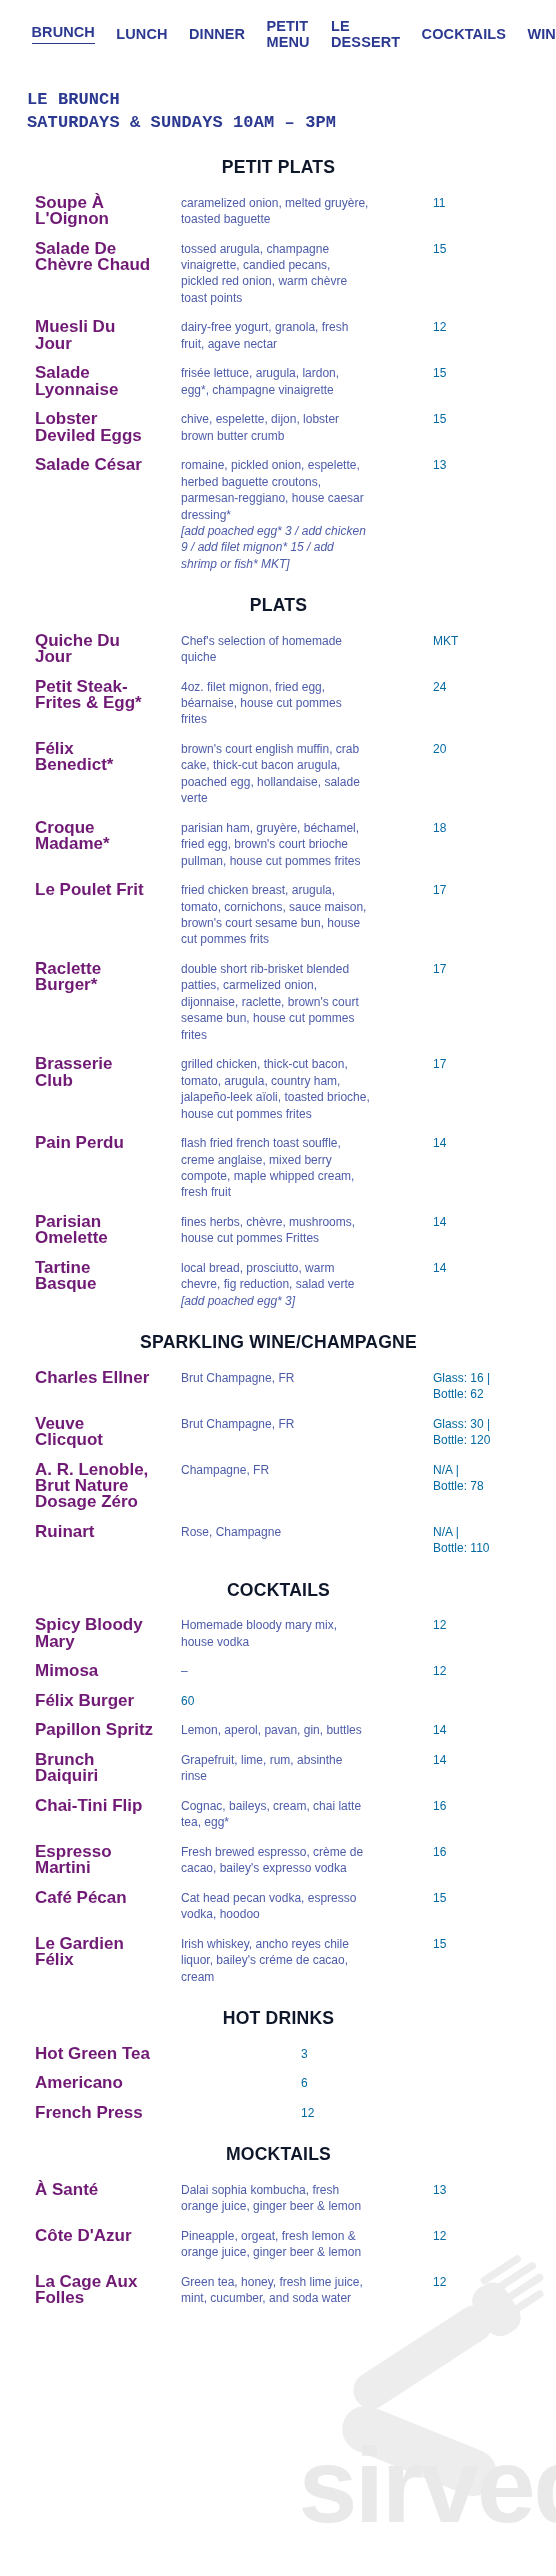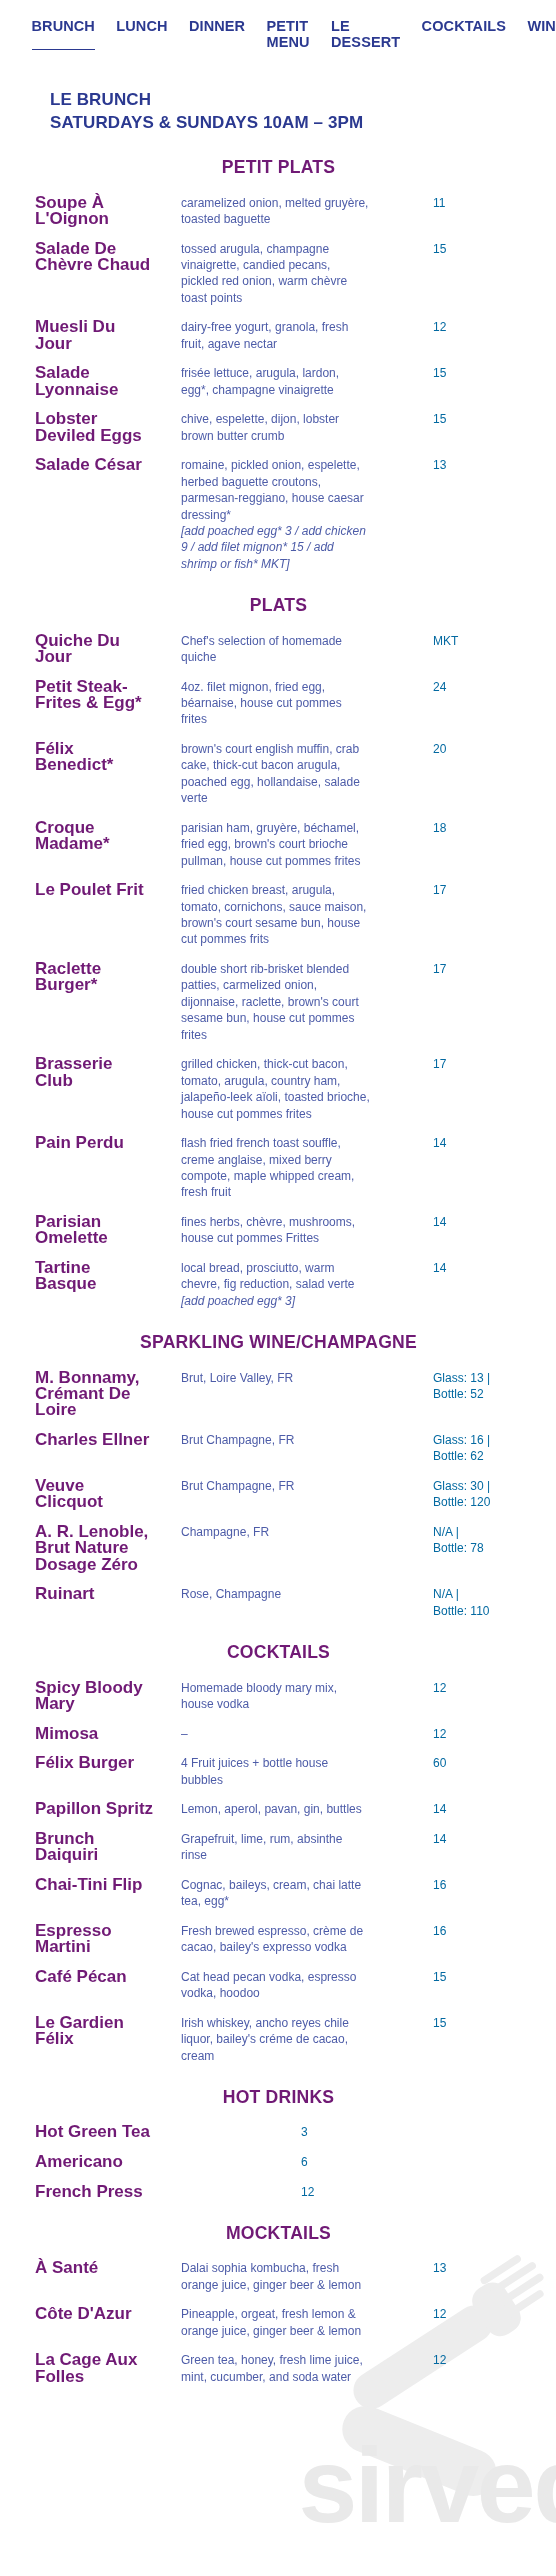--- a/index.html
+++ b/index.html
@@ -3,35 +3,35 @@
 <meta charset="utf-8">
 <style>
   html,body{margin:0;padding:0;}
   body{
     width:557px;min-height:2576px;background:#ffffff;position:relative;
     font-family:"Liberation Sans", sans-serif;overflow:hidden;
   }
   .content{position:relative;z-index:1;}
   
   .nav{
-    display:flex;gap:21.4px;
+    display:flex;align-items:center;gap:21.4px;
     padding:19px 6.3px 0 31.5px;
   }
   .nav-item{
     color:#2b3990;font-weight:700;font-size:14.5px;line-height:1.08;
     white-space:pre-line;letter-spacing:0.1px;text-decoration:none;cursor:pointer;
     font-stretch:condensed;
   }
   .nav-item.active{border-bottom:1.9px solid #2b3990;padding-bottom:1.9px;}
   
-  .page-header{margin:39px 0 0 50px;color:#2b3990;font-weight:700;
-    font-size:17px;line-height:1.32;letter-spacing:0.1px;font-stretch:condensed;}
+  .page-header{margin:39px 0 0 27px;color:#2b3990;font-weight:700;
+    font-size:17px;line-height:1.32;letter-spacing:0.1px;font-stretch:condensed;font-family:Liberation Mono, monospace;}
   
   h2.section-title{
-    text-align:center;color:#701a75;font-weight:700;font-size:17.6px;
+    text-align:center;color:#0f172a;font-weight:700;font-size:17.6px;
     letter-spacing:0.2px;margin:23px 0 16.4px 0;font-stretch:condensed;
   }
   
   .row{
     display:grid;grid-template-columns:146px 252px 1fr;
     margin:0 19px 13.2px 35px;align-items:start;
   }
   .name{
     color:#701a75;font-weight:700;font-size:17px;line-height:16.4px;
     padding-right:27px;
@@ -176,26 +176,20 @@
         </div>
         <div class="row">
           <div class="name">Tartine Basque</div>
           <div class="desc">local bread, prosciutto, warm chevre, fig reduction, salad verte<em>[add poached egg* 3]</em></div>
           <div class="price">14</div>
         </div>
       </section>
       <section>
         <h2 class="section-title">SPARKLING WINE/CHAMPAGNE</h2>
         <div class="row">
-          <div class="name">M. Bonnamy, Crémant De Loire</div>
-          <div class="desc">Brut, Loire Valley, FR</div>
-          <div class="price">Glass: 13 |
-Bottle: 52</div>
-        </div>
-        <div class="row">
           <div class="name">Charles Ellner</div>
           <div class="desc">Brut Champagne, FR</div>
           <div class="price">Glass: 16 |
 Bottle: 62</div>
         </div>
         <div class="row">
           <div class="name">Veuve Clicquot</div>
           <div class="desc">Brut Champagne, FR</div>
           <div class="price">Glass: 30 |
 Bottle: 120</div>
@@ -220,21 +214,20 @@
           <div class="desc">Homemade bloody mary mix, house vodka</div>
           <div class="price">12</div>
         </div>
         <div class="row">
           <div class="name">Mimosa</div>
           <div class="desc">–</div>
           <div class="price">12</div>
         </div>
         <div class="row">
           <div class="name">Félix Burger</div>
-          <div class="desc">4 Fruit juices + bottle house bubbles</div>
           <div class="price">60</div>
         </div>
         <div class="row">
           <div class="name">Papillon Spritz</div>
           <div class="desc">Lemon, aperol, pavan, gin, buttles</div>
           <div class="price">14</div>
         </div>
         <div class="row">
           <div class="name">Brunch Daiquiri</div>
           <div class="desc">Grapefruit, lime, rum, absinthe rinse</div>

